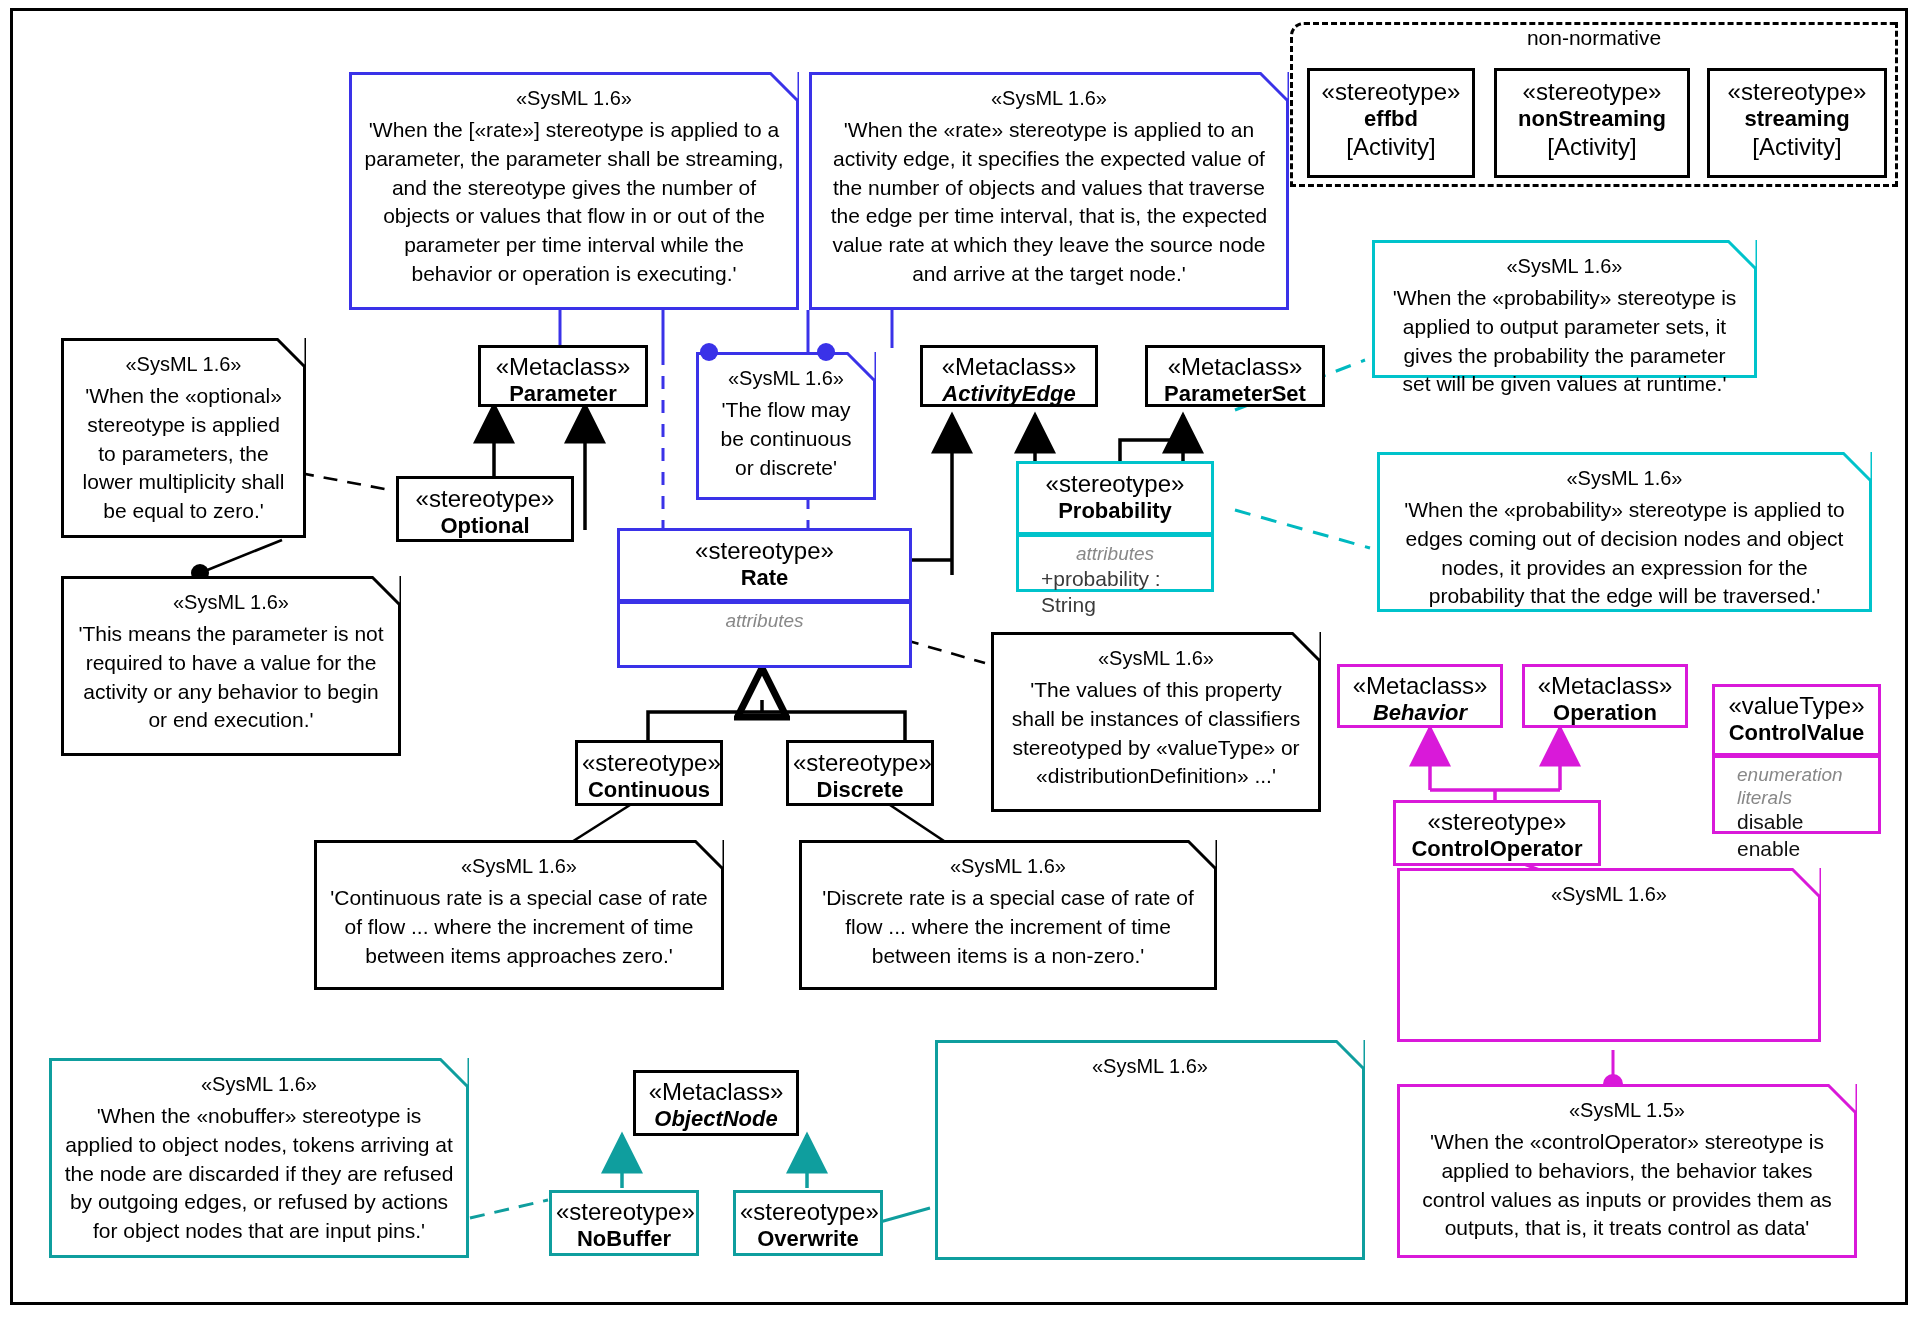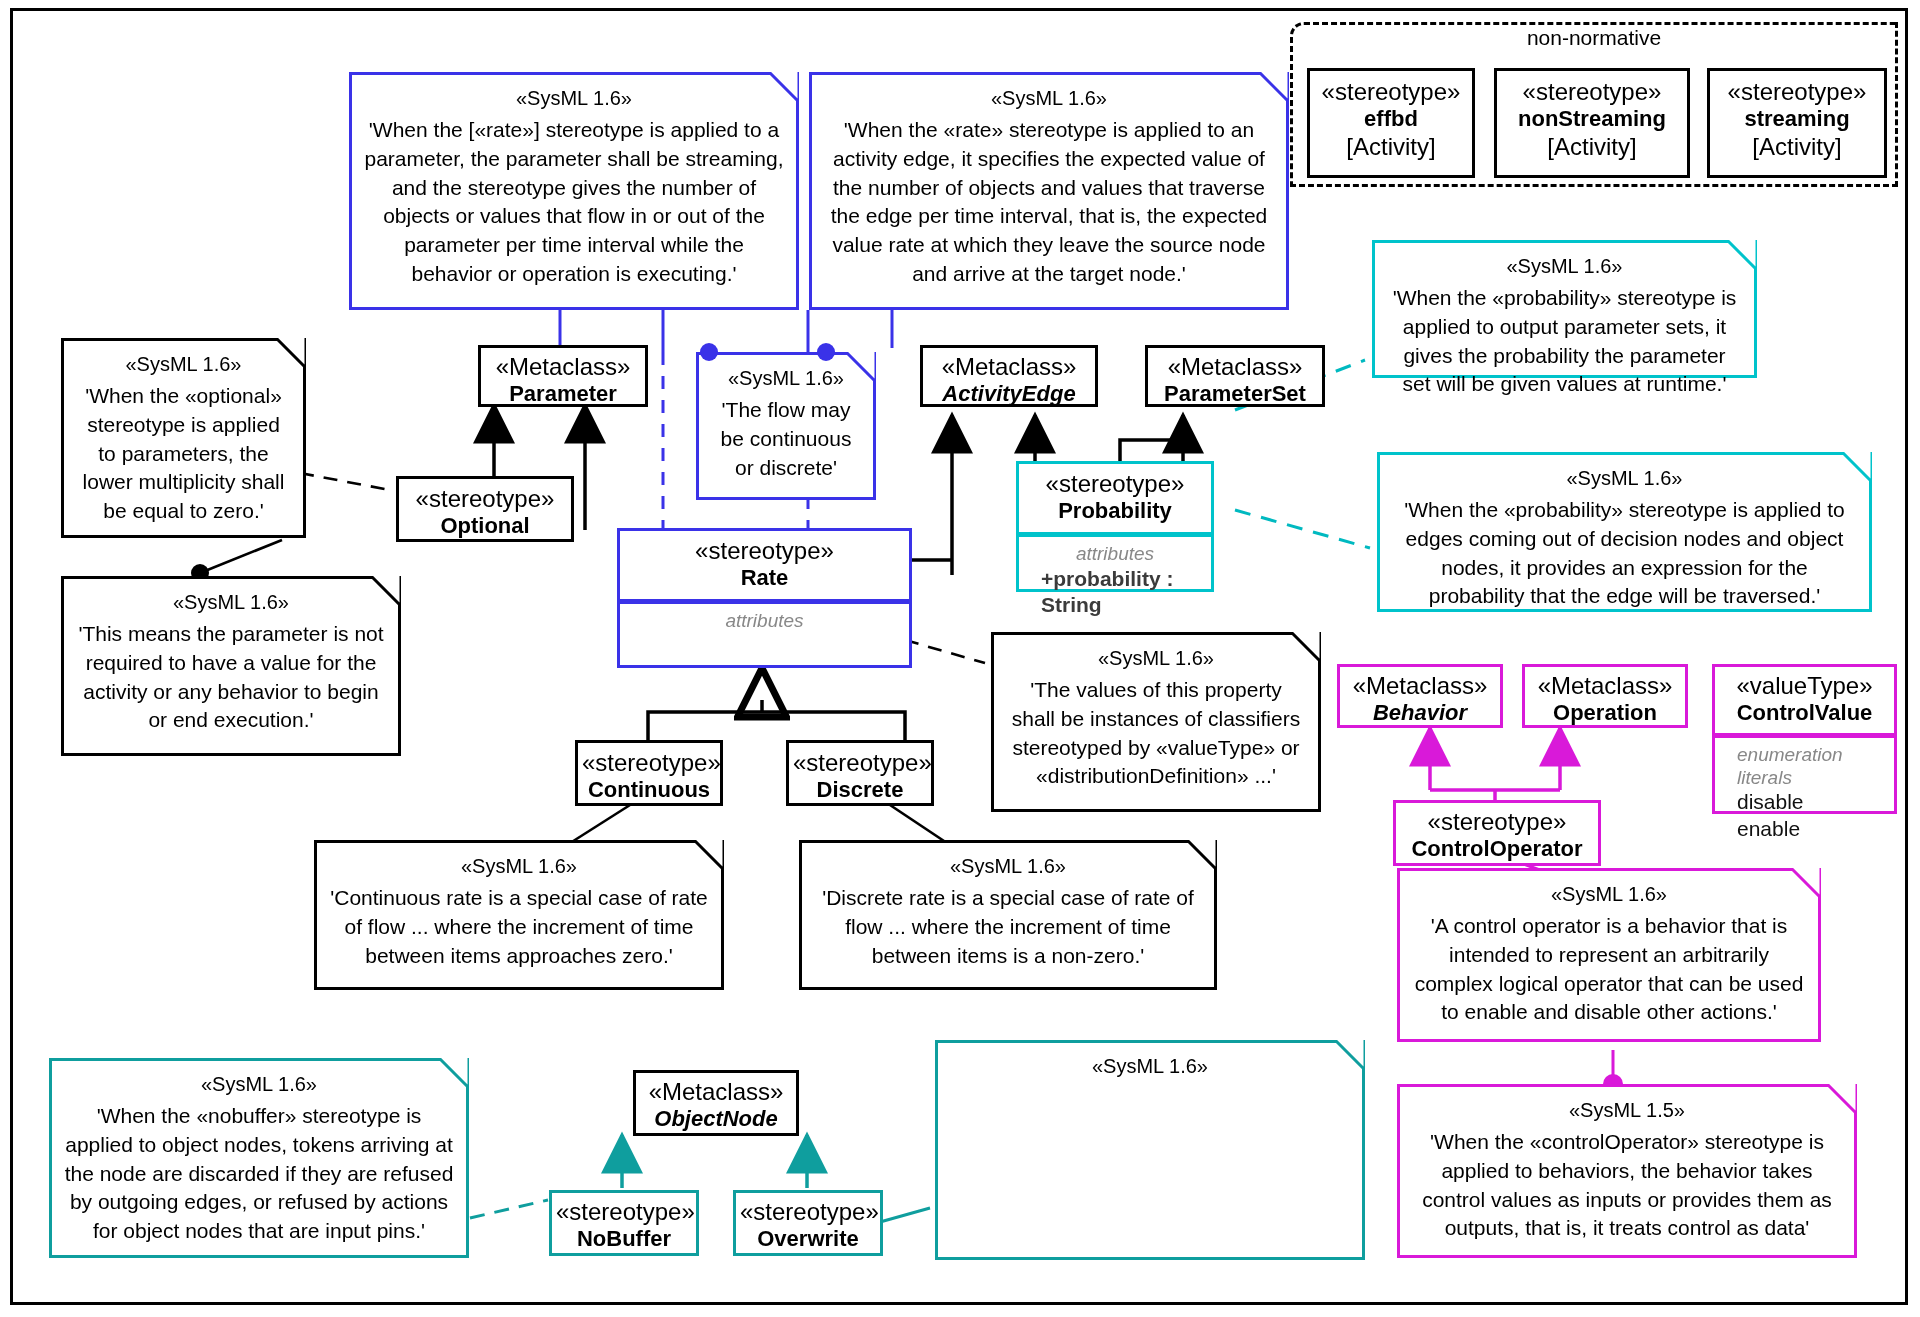--- a/index.html
+++ b/index.html
@@ -70,21 +70,21 @@
   .cls .pad { padding: 7px 8px 9px; }
   .cls .sect {
     border-top: 5px solid #6d28d9;
     padding: 6px 22px 8px;
     text-align: left;
   }
   .cls .sect .lbl {
     font-style: italic; color: #888; font-size: 19px;
     text-align: center; display: block; line-height: 1.2;
   }
-  .cls .sect .attr { font-size: 21px; color: #3b3b3b; line-height: 1.25; display:block;font-weight:bold;}
+  .cls .sect .attr { font-size: 21px; color: #3b3b3b; line-height: 1.25; display:block;}
   .cls .sect .lit { font-size: 21px; color: #111; line-height: 1.28; display:block;}
 
   
   .note {
     position: absolute;
     box-sizing: border-box;
     background: #fff;
     padding: 10px 12px 10px 12px;
     z-index: 10;
     margin-left: 9px;
@@ -412,21 +412,21 @@
       <div class="guil">«Metaclass»</div>
       <div class="nm ital">Behavior</div>
     </div>
   </div>
   <div class="node cls c-mag" style="left:1522px;top:664px;width:166px;height:64px;">
     <div class="pad" style="padding:5px 6px 6px;">
       <div class="guil">«Metaclass»</div>
       <div class="nm">Operation</div>
     </div>
   </div>
-  <div class="node cls c-mag" style="left:1712px;top:664px;width:185px;height:150px;">
+  <div class="node cls c-mag" style="left:1712px;top:684px;width:169px;height:150px;">
     <div class="pad" style="padding:5px 4px 6px;">
       <div class="guil">«valueType»</div>
       <div class="nm">ControlValue</div>
     </div>
     <div class="sect">
       <span class="lbl" style="text-align:left;">enumeration literals</span>
       <span class="lit">disable</span>
       <span class="lit">enable</span>
     </div>
   </div>
@@ -437,21 +437,20 @@
       <div class="nm">ControlOperator</div>
     </div>
   </div>
 
   <div class="note" style="left:1388px;top:868px;width:424px;height:174px;border:3px solid #d919d9;">
     <svg class="fold" viewBox="0 0 30 30">
       <path d="M0,0 L30,30 L30,0 Z" fill="#fff"></path>
       <path d="M0,0 L30,30 M30,0 L30,30" stroke="#d919d9" stroke-width="3" fill="none"></path>
     </svg>
     <div class="hdr">«SysML 1.6»</div>
-    <div class="body">'A control operator is a behavior that is intended to represent an arbitrarily complex logical operator that can be used to enable and disable other actions.'</div>
   </div>
 
   <div class="note" style="left:1388px;top:1084px;width:460px;height:174px;border:3px solid #d919d9;">
     <svg class="fold" viewBox="0 0 30 30">
       <path d="M0,0 L30,30 L30,0 Z" fill="#fff"></path>
       <path d="M0,0 L30,30 M30,0 L30,30" stroke="#d919d9" stroke-width="3" fill="none"></path>
     </svg>
     <div class="hdr">«SysML 1.5»</div>
     <div class="body">'When the «controlOperator» stereotype is applied to behaviors, the behavior takes control values as inputs or provides them as outputs, that is, it treats control as data'</div>
   </div>

